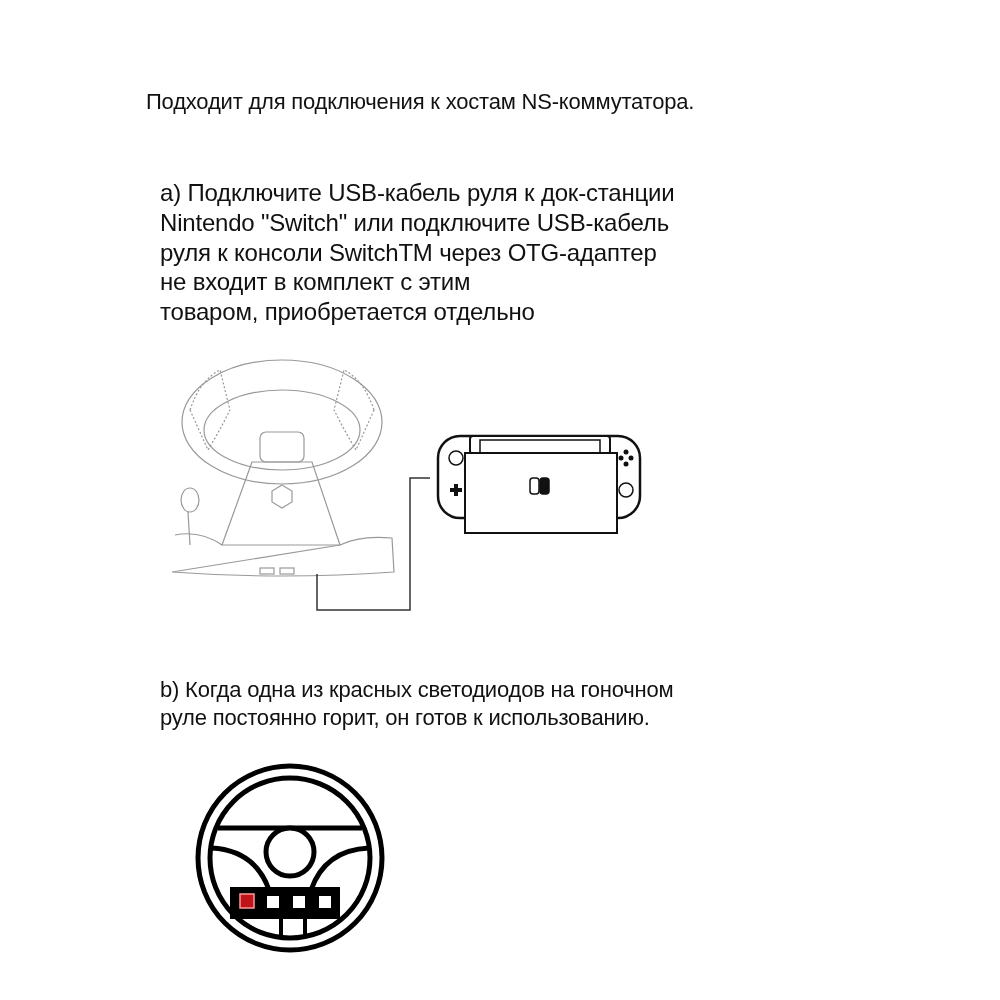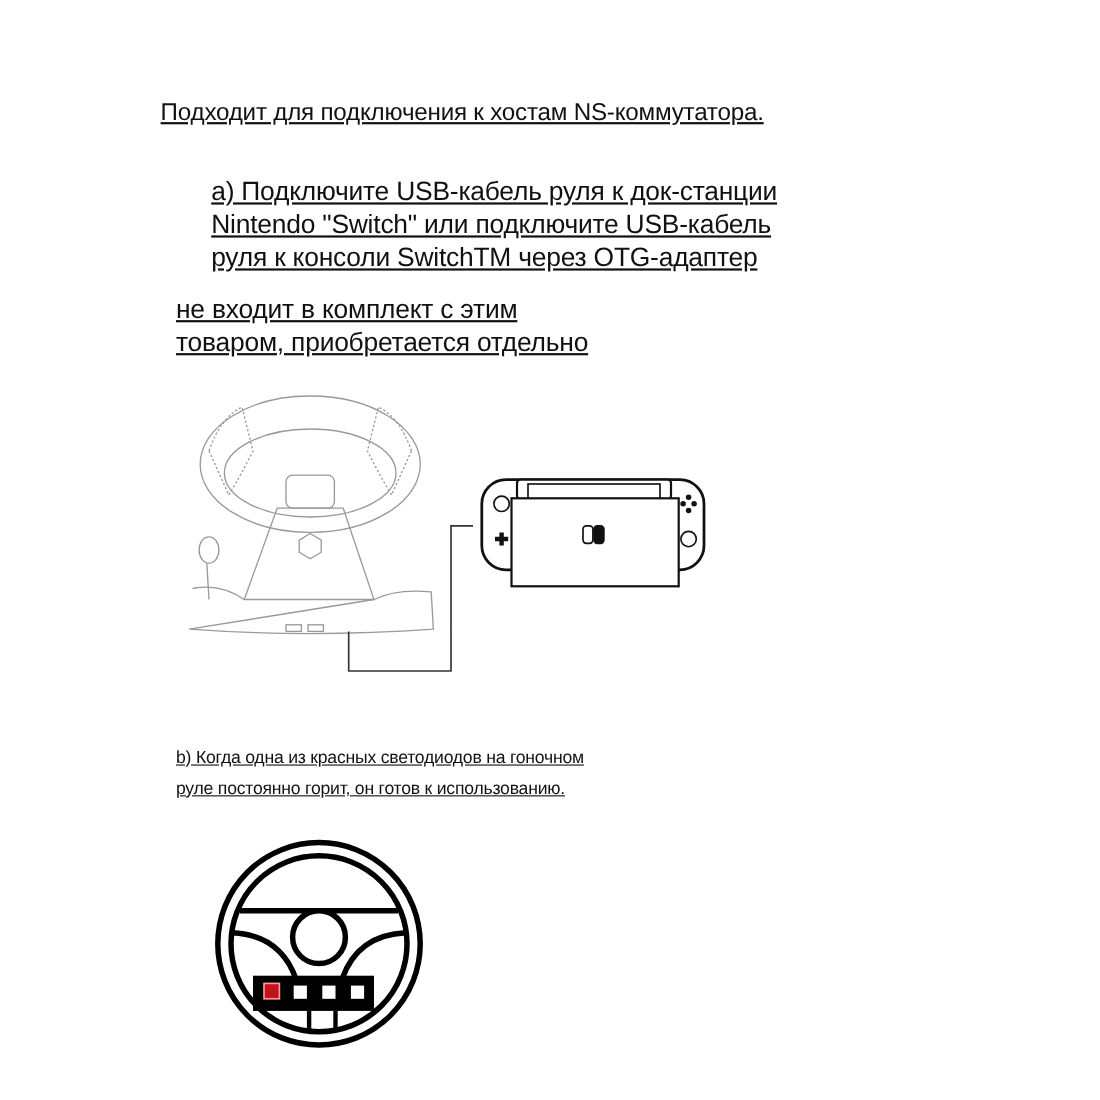--- a/index.html
+++ b/index.html
@@ -1,22 +1,22 @@
 <!DOCTYPE html>
 <html><head>
 <meta charset="utf-8">
 <style>
   html, body { margin:0; padding:0; background:#ffffff; }
   body { width:1000px; height:1000px; position:relative; overflow:hidden;
          font-family:"Liberation Sans", "DejaVu Sans", sans-serif; color:#111; }
-  .txt { position:absolute; white-space:pre-line; letter-spacing:-0.2px;text-decoration:underline; }
+  .txt { position:absolute; white-space:pre-line; letter-spacing:-0.2px; }
   .title { left:146px; top:88px; font-size:22px; line-height:28px; }
-  .stepA { left:160px; top:160px; font-size:24px; line-height:30px;margin-left:32px; }
+  .stepA { left:160px; top:178px; font-size:24px; line-height:30px; }
   .note  { left:160px; top:267px; font-size:24px; line-height:30px; }
-  .stepB { left:160px; top:676px; font-size:16px; line-height:28px; }
+  .stepB { left:160px; top:676px; font-size:22px; line-height:28px; }
   svg { position:absolute; }
 </style>
 </head>
 <body>
 
 <div class="txt title">Подходит для подключения к хостам NS-коммутатора.</div>
 <div class="txt stepA">а) Подключите USB-кабель руля к док-станции
 Nintendo "Switch" или подключите USB-кабель
 руля к консоли SwitchTM через OTG-адаптер</div>
 <div class="txt note">не входит в комплект с этим

